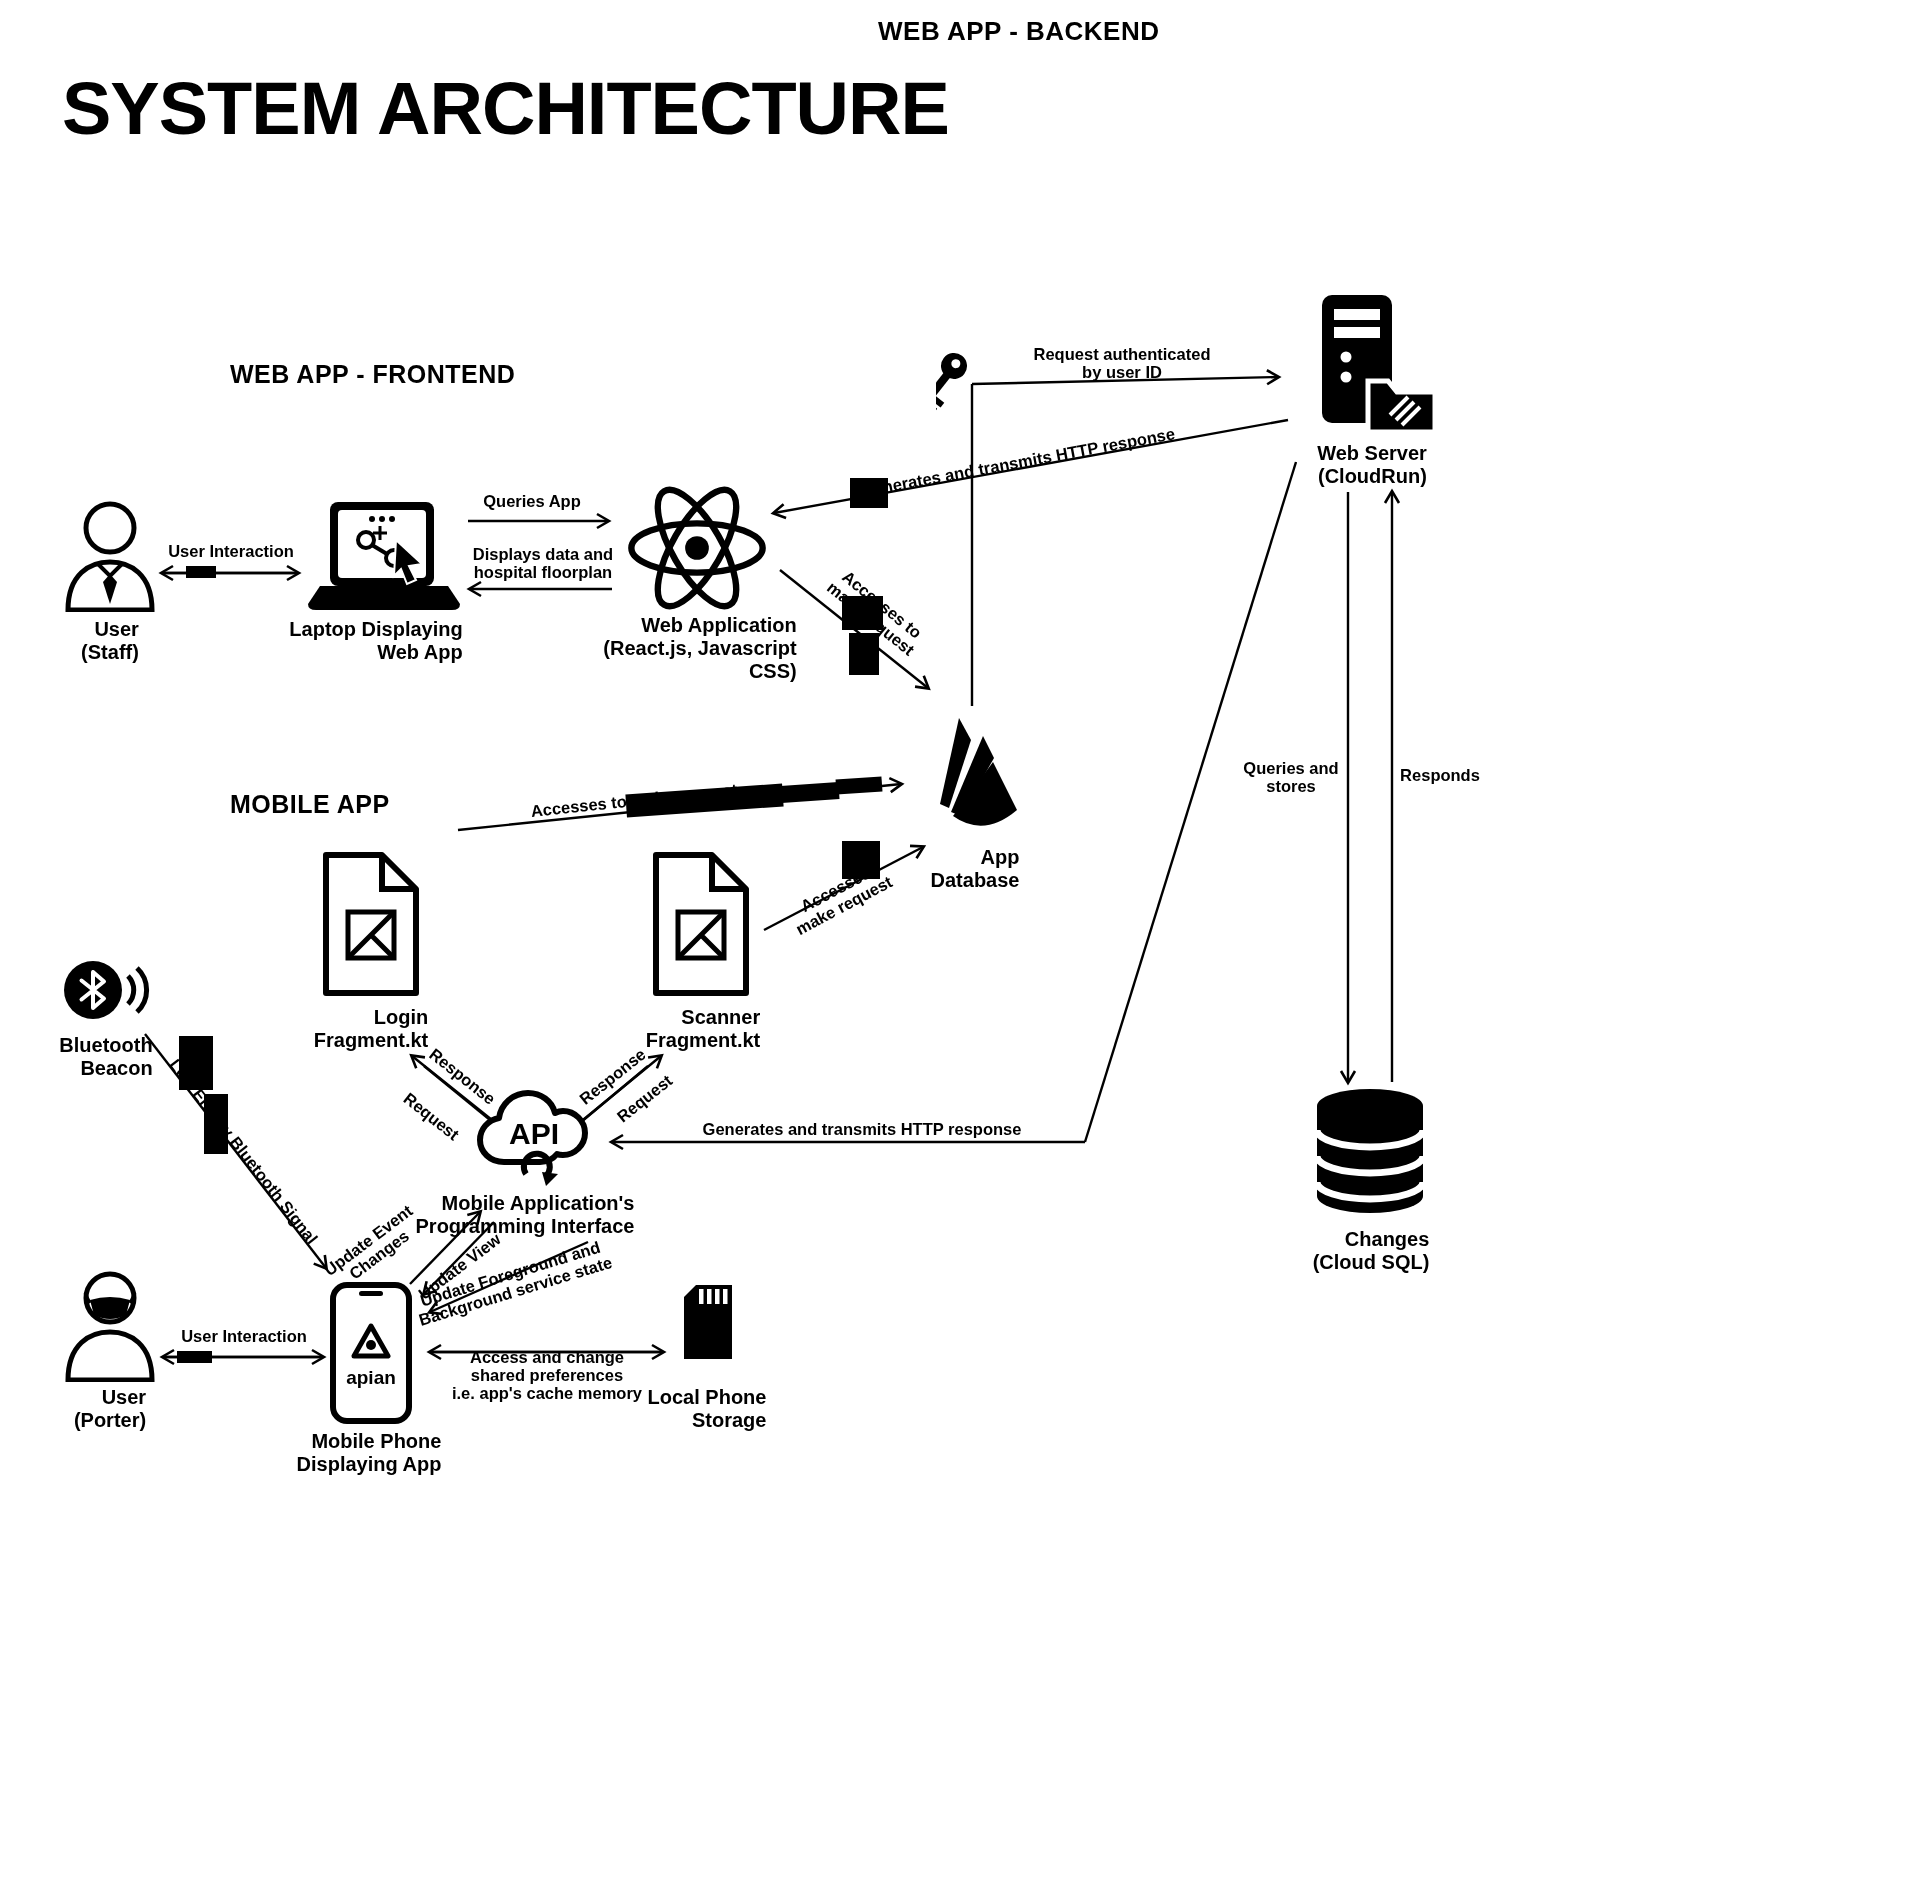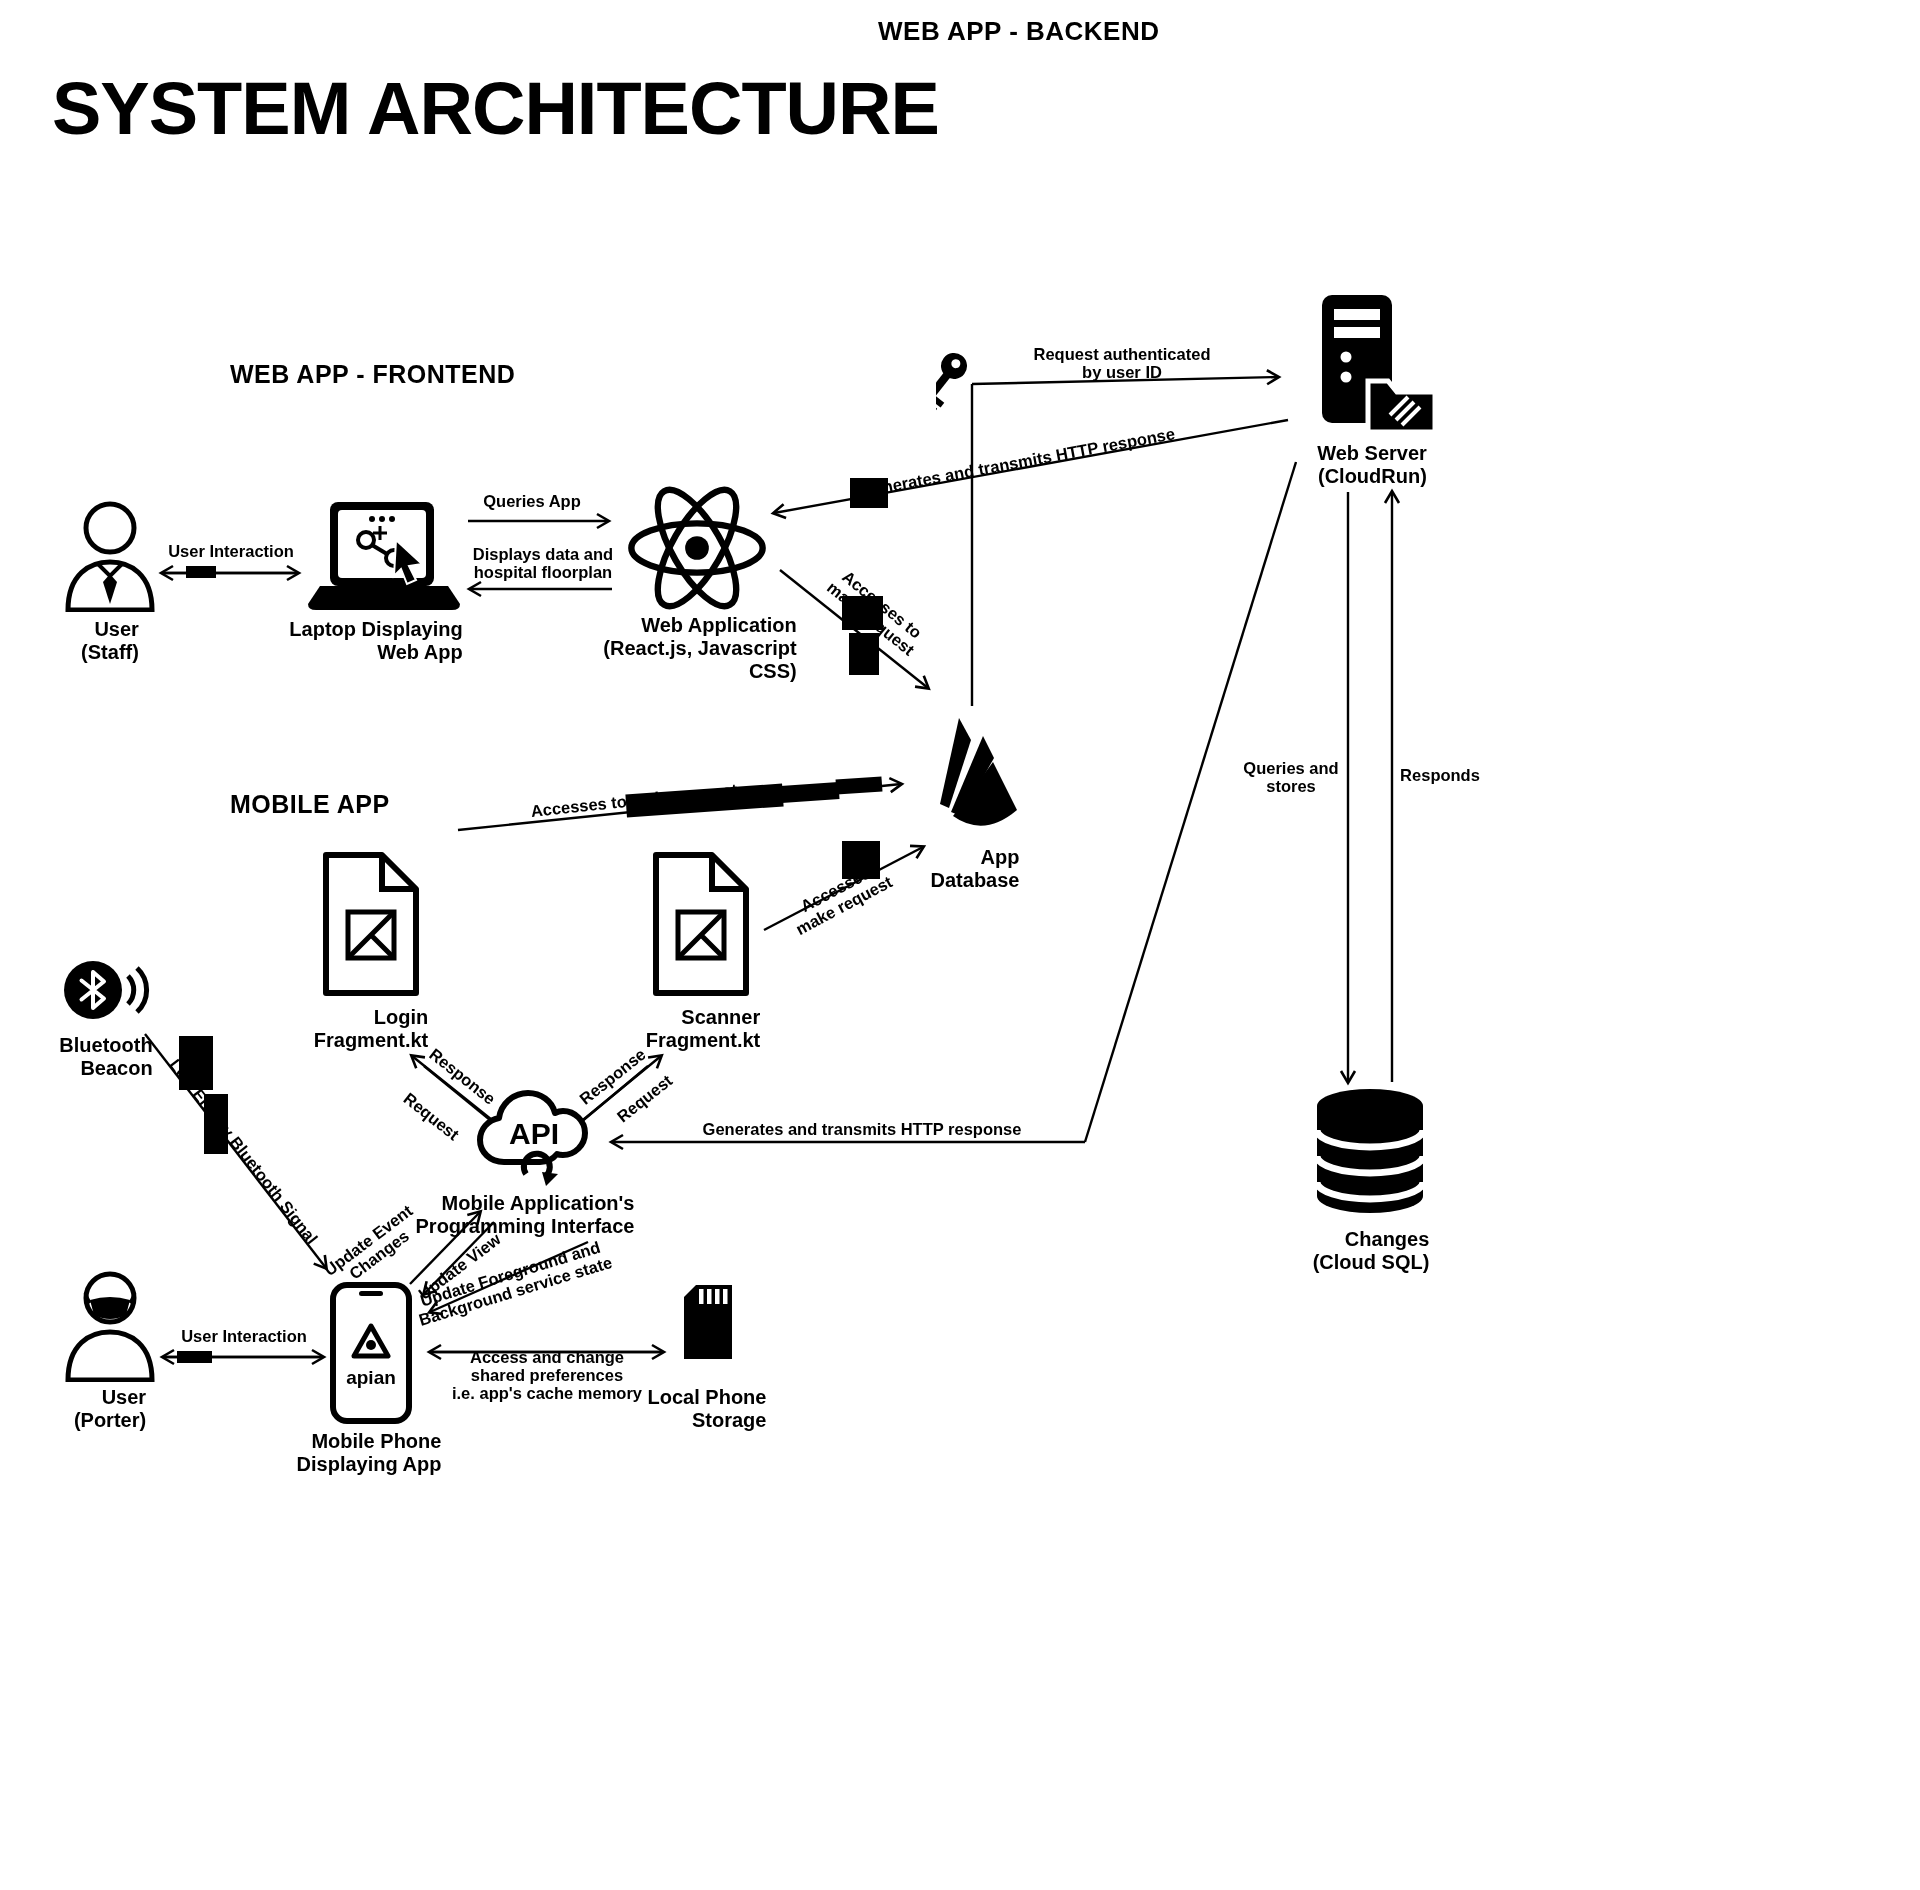--- a/index.html
+++ b/index.html
@@ -1,21 +1,21 @@
 <!DOCTYPE html>
 <html><head>
 <meta charset="utf-8">
 <style>
   * { margin:0; padding:0; box-sizing:border-box; }
   html,body { background:#fff; }
   body { font-family:"Liberation Sans", sans-serif; color:#000; }
   .canvas { position:relative; width:1765px; height:1890px; background:#fff; overflow:hidden; }
 
   .backend-label { position:absolute; left:878px; top:16px; font-size:26px; font-weight:bold; letter-spacing:0.5px; }
-  .title1 { position:absolute; left:52px; top:72px; font-size:74px; font-weight:bold; letter-spacing:-1px; line-height:1; }
+  .title1 { position:absolute; left:62px; top:72px; font-size:74px; font-weight:bold; letter-spacing:-1px; line-height:1; }
   .title2 { position:absolute; left:42px; top:126px; font-size:175px; font-weight:bold; letter-spacing:-5px; line-height:0.8; }
   .section-label { position:absolute; font-size:25px; font-weight:bold; letter-spacing:0.5px; }
 
   .node-label { position:absolute; font-weight:bold; font-size:20px; line-height:1.15; text-align:right;
                 white-space:pre-line; transform:translateX(-50%); }
   .edge-label { position:absolute; font-weight:bold; font-size:16.5px; line-height:1.08; text-align:center;
                 white-space:pre-line; transform:translate(-50%,-50%); }
   .icon { position:absolute; }
   .redact { position:absolute; background:#000; }
   svg.wires { position:absolute; left:0; top:0; }

